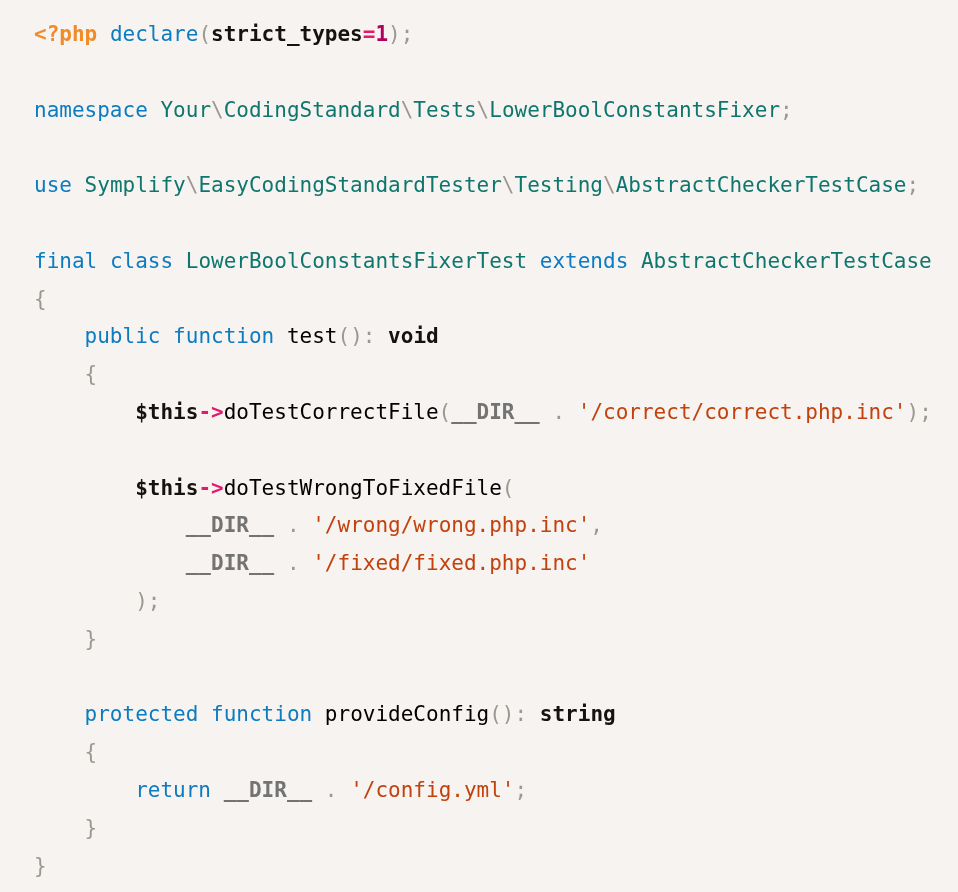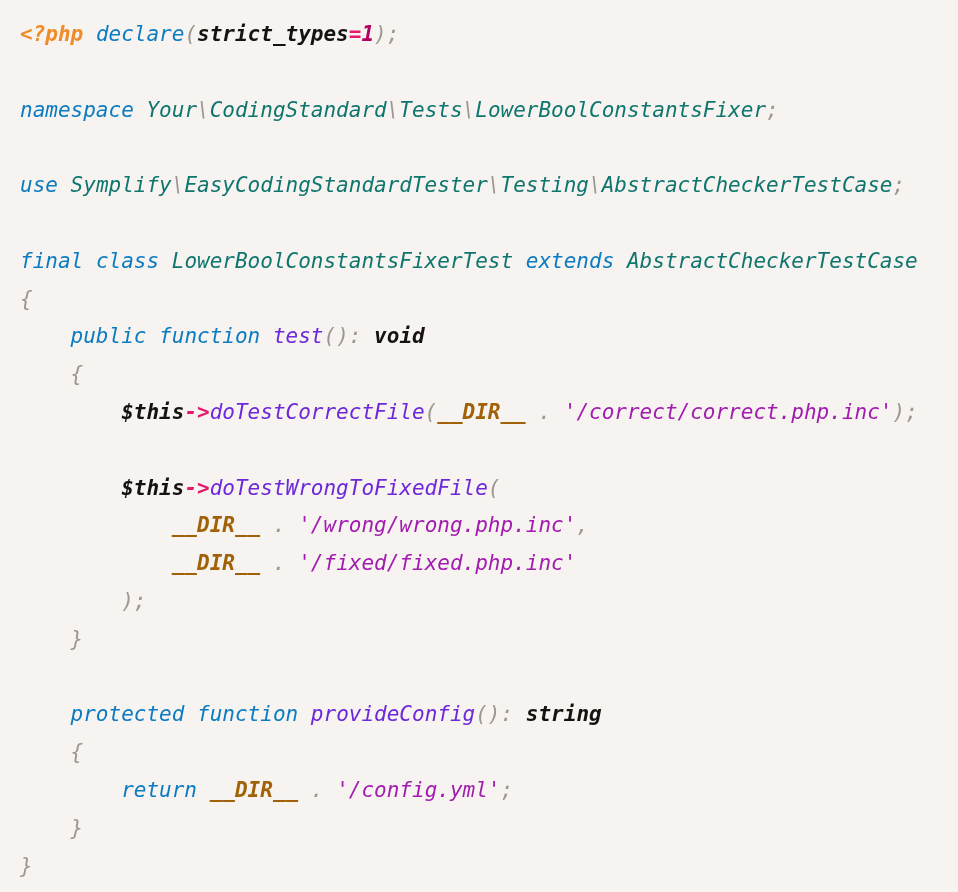--- a/index.html
+++ b/index.html
@@ -7,40 +7,39 @@
     padding: 0;
     background: #f6f3f0;
   }
   body {
     width: 958px;
     height: 892px;
     overflow: hidden;
     font-family: "DejaVu Sans Mono", "Liberation Mono", monospace;
   }
   #code-block {
-    padding: 16px 0 0 20px;
+    padding: 16px 0 0 34px;
     font-size: 21px;
     line-height: 37.8px;
     white-space: pre;
     letter-spacing: 0px;
-    font-style: italic;
     -webkit-font-smoothing: antialiased;
   }
   .line {
     height: 37.8px;
     white-space: pre;
   }
   
   .tok-tag      { color: #f08c28; font-weight: bold; }
   .tok-kw       { color: #0b7cc1; }
-  .tok-fn       { color: #6d28d9; }
+  .tok-fn       { color: #000000; }
   .tok-op       { color: #e5186b; font-weight: bold; }
-  .tok-const    { color: #a16207; font-weight: bold; }
+  .tok-const    { color: #737373; font-weight: bold; }
   .tok-num      { color: #b3005e; font-weight: bold; }
-  .tok-str      { color: #a21caf; }
+  .tok-str      { color: #c2410c; }
   .tok-plain    { color: #16120f; font-weight: bold; }
   .tok-name     { color: #0f766e; }
   .tok-punc     { color: #9c9790; }
   .tok-space    { color: transparent; }
 </style>
 </head>
 <body style="background: rgb(246, 243, 240);">
 
 <div id="code-block" style="background: rgb(246, 243, 240);"><div class="line"><span class="tok-tag">&lt;?php</span><span class="tok-space"> </span><span class="tok-kw">declare</span><span class="tok-punc">(</span><span class="tok-plain">strict_types</span><span class="tok-op">=</span><span class="tok-num">1</span><span class="tok-punc">)</span><span class="tok-punc">;</span></div><div class="line">&nbsp;</div><div class="line"><span class="tok-kw">namespace</span><span class="tok-space"> </span><span class="tok-name">Your</span><span class="tok-punc">\</span><span class="tok-name">CodingStandard</span><span class="tok-punc">\</span><span class="tok-name">Tests</span><span class="tok-punc">\</span><span class="tok-name">LowerBoolConstantsFixer</span><span class="tok-punc">;</span></div><div class="line">&nbsp;</div><div class="line"><span class="tok-kw">use</span><span class="tok-space"> </span><span class="tok-name">Symplify</span><span class="tok-punc">\</span><span class="tok-name">EasyCodingStandardTester</span><span class="tok-punc">\</span><span class="tok-name">Testing</span><span class="tok-punc">\</span><span class="tok-name">AbstractCheckerTestCase</span><span class="tok-punc">;</span></div><div class="line">&nbsp;</div><div class="line"><span class="tok-kw">final</span><span class="tok-space"> </span><span class="tok-kw">class</span><span class="tok-space"> </span><span class="tok-name">LowerBoolConstantsFixerTest</span><span class="tok-space"> </span><span class="tok-kw">extends</span><span class="tok-space"> </span><span class="tok-name">AbstractCheckerTestCase</span></div><div class="line"><span class="tok-punc">{</span></div><div class="line"><span class="tok-space">    </span><span class="tok-kw">public</span><span class="tok-space"> </span><span class="tok-kw">function</span><span class="tok-space"> </span><span class="tok-fn">test</span><span class="tok-punc">()</span><span class="tok-punc">:</span><span class="tok-space"> </span><span class="tok-plain">void</span></div><div class="line"><span class="tok-space">    </span><span class="tok-punc">{</span></div><div class="line"><span class="tok-space">        </span><span class="tok-plain">$this</span><span class="tok-op">-&gt;</span><span class="tok-fn">doTestCorrectFile</span><span class="tok-punc">(</span><span class="tok-const">__DIR__</span><span class="tok-space"> </span><span class="tok-punc">.</span><span class="tok-space"> </span><span class="tok-str">'/correct/correct.php.inc'</span><span class="tok-punc">)</span><span class="tok-punc">;</span></div><div class="line">&nbsp;</div><div class="line"><span class="tok-space">        </span><span class="tok-plain">$this</span><span class="tok-op">-&gt;</span><span class="tok-fn">doTestWrongToFixedFile</span><span class="tok-punc">(</span></div><div class="line"><span class="tok-space">            </span><span class="tok-const">__DIR__</span><span class="tok-space"> </span><span class="tok-punc">.</span><span class="tok-space"> </span><span class="tok-str">'/wrong/wrong.php.inc'</span><span class="tok-punc">,</span></div><div class="line"><span class="tok-space">            </span><span class="tok-const">__DIR__</span><span class="tok-space"> </span><span class="tok-punc">.</span><span class="tok-space"> </span><span class="tok-str">'/fixed/fixed.php.inc'</span></div><div class="line"><span class="tok-space">        </span><span class="tok-punc">)</span><span class="tok-punc">;</span></div><div class="line"><span class="tok-space">    </span><span class="tok-punc">}</span></div><div class="line">&nbsp;</div><div class="line"><span class="tok-space">    </span><span class="tok-kw">protected</span><span class="tok-space"> </span><span class="tok-kw">function</span><span class="tok-space"> </span><span class="tok-fn">provideConfig</span><span class="tok-punc">()</span><span class="tok-punc">:</span><span class="tok-space"> </span><span class="tok-plain">string</span></div><div class="line"><span class="tok-space">    </span><span class="tok-punc">{</span></div><div class="line"><span class="tok-space">        </span><span class="tok-kw">return</span><span class="tok-space"> </span><span class="tok-const">__DIR__</span><span class="tok-space"> </span><span class="tok-punc">.</span><span class="tok-space"> </span><span class="tok-str">'/config.yml'</span><span class="tok-punc">;</span></div><div class="line"><span class="tok-space">    </span><span class="tok-punc">}</span></div><div class="line"><span class="tok-punc">}</span></div></div>
 

